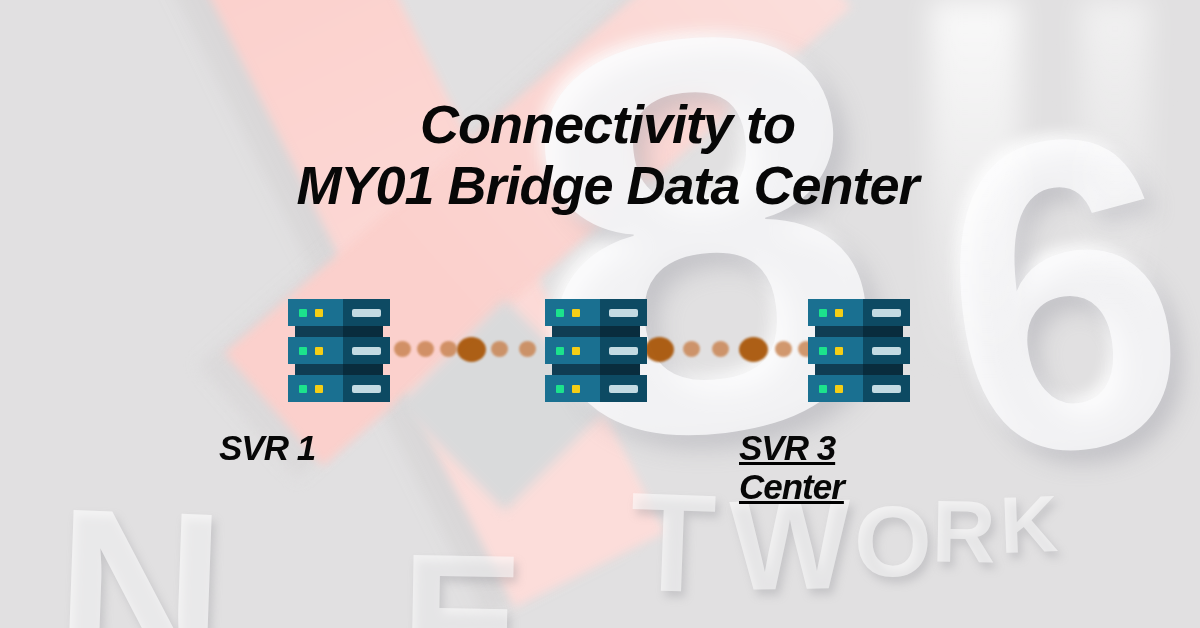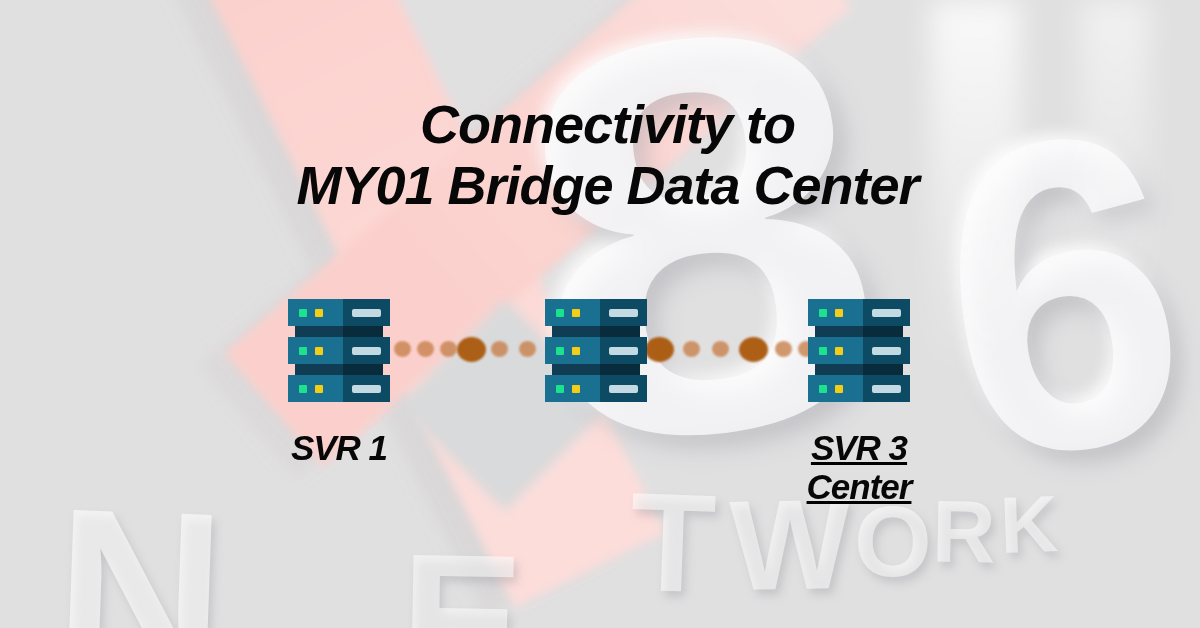--- a/index.html
+++ b/index.html
@@ -44,21 +44,21 @@
   .n1{left:219px;} .n2{left:476px;} .n3{left:739px;text-decoration:underline;}
   .server-icon{width:102px; height:103px; margin:0 auto; display:flex; flex-direction:column;}
   .unit{height:27px; display:flex;}
   .u-left{width:54%; background:#1a7091; display:flex; align-items:center; gap:8px; padding-left:11px; box-sizing:border-box;}
   .led{width:8px; height:8px; border-radius:1px; flex:0 0 auto;}
   .led.green{background:#1ce28c;} .led.yellow{background:#f4ce16;}
   .u-right{width:46%; background:#0d4a63; display:flex; align-items:center; justify-content:center;}
   .bar{width:29px; height:8px; background:#c3dae2; border-radius:2px;}
   .conn{height:11px; width:88px; margin:0 auto; display:flex;}
   .c-left{width:54%; background:#103d53;} .c-right{width:46%; background:#092c3d;}
-  .node-label{margin-top:26px; text-align:center; color:#070707;
+  .node-label{margin-top:26px; text-align:left; color:#070707;
         font-weight:bold; font-style:italic; font-size:35px; line-height:39px; letter-spacing:-1px;}
 </style>
 </head>
 <body>
 
 <div class="canvas">
 
   <div class="bg">
     <div class="x-arm armA arm-shadow"></div>
     <div class="x-arm armB arm-shadow"></div>

